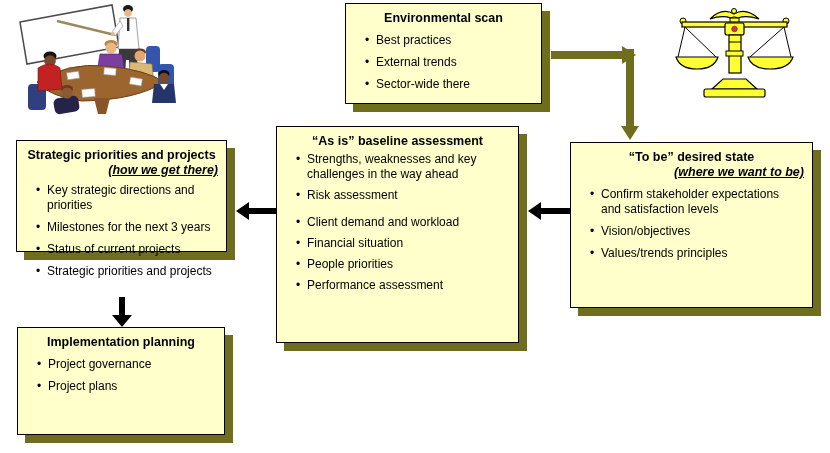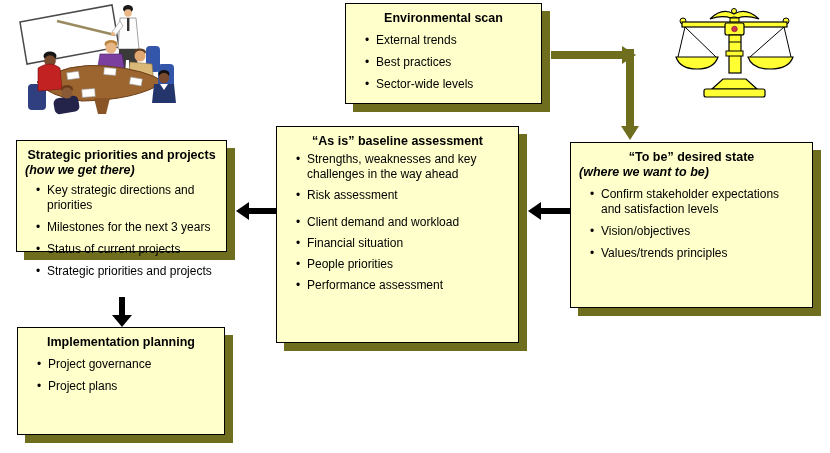--- a/index.html
+++ b/index.html
@@ -3,21 +3,21 @@
 <meta charset="utf-8">
 <style>
   html,body{margin:0;padding:0;background:#fff;}
   .canvas{position:relative;width:830px;height:453px;background:#ffffff;
           font-family:"Liberation Sans",sans-serif;overflow:hidden;}
 
   
   .box{position:absolute;background:#FFFFCC;border:1.4px solid #000;
        box-shadow:8px 8px 0 0 #6E6E1E;box-sizing:border-box;padding:6px 8px 16px 8px;}
   .box-title{font-weight:bold;font-size:12.5px;line-height:16px;text-align:center;color:#000;}
-  .box-subtitle{font-weight:bold;font-style:italic;font-size:12.5px;line-height:15px;text-align:left;color:#000;}
+  .box-subtitle{font-weight:bold;font-style:italic;font-size:12.5px;line-height:15px;text-align:right;color:#000;text-decoration:underline;}
   .bullets{margin-top:7px;padding-left:10px;padding-right:2px;}
   .bullet{position:relative;font-size:12px;line-height:15px;color:#000;
           padding-left:12px;margin-bottom:7px;}
   .bullet::before{content:"\2022";position:absolute;left:1px;top:0;}
 
   
   .shaft{position:absolute;background:#6E6E1E;}
   .bshaft{position:absolute;background:#000;}
   .tri{position:absolute;width:0;height:0;}
 
@@ -114,23 +114,23 @@
     <rect x="54" y="46" width="17" height="5" fill="#FFFF33" stroke="#000" stroke-width="1"></rect>
     <line x1="57" y1="37" x2="69" y2="37" stroke="#000" stroke-width="1"></line>
 
     <polygon points="51,74 74,74 85,84 40,84" fill="#FFFF33" stroke="#000" stroke-width="1.2"></polygon>
     <rect x="32" y="84" width="61" height="8" rx="2" fill="#FFFF33" stroke="#000" stroke-width="1.2"></rect>
   </svg>
 
   <div class="box" style="left:345px;top:3px;width:197px;height:101px;">
     <div class="box-title">Environmental scan</div>
     <div class="bullets">
+      <div class="bullet">Best practices</div>
       <div class="bullet">External trends</div>
-      <div class="bullet">Best practices</div>
-      <div class="bullet">Sector-wide levels</div>
+      <div class="bullet">Sector-wide there</div>
     </div>
   </div>
 
   <div class="shaft" style="left:551px;top:51px;width:72px;height:8px;"></div>
   <div class="tri head-right-olive" style="left:622px;top:46px;"></div>
   <div class="shaft" style="left:626px;top:49px;width:8px;height:77px;"></div>
   <div class="tri head-down-olive" style="left:621px;top:126px;"></div>
 
   <div class="box" style="left:570px;top:142px;width:243px;height:166px;">
     <div class="box-title">“To be” desired state</div>

